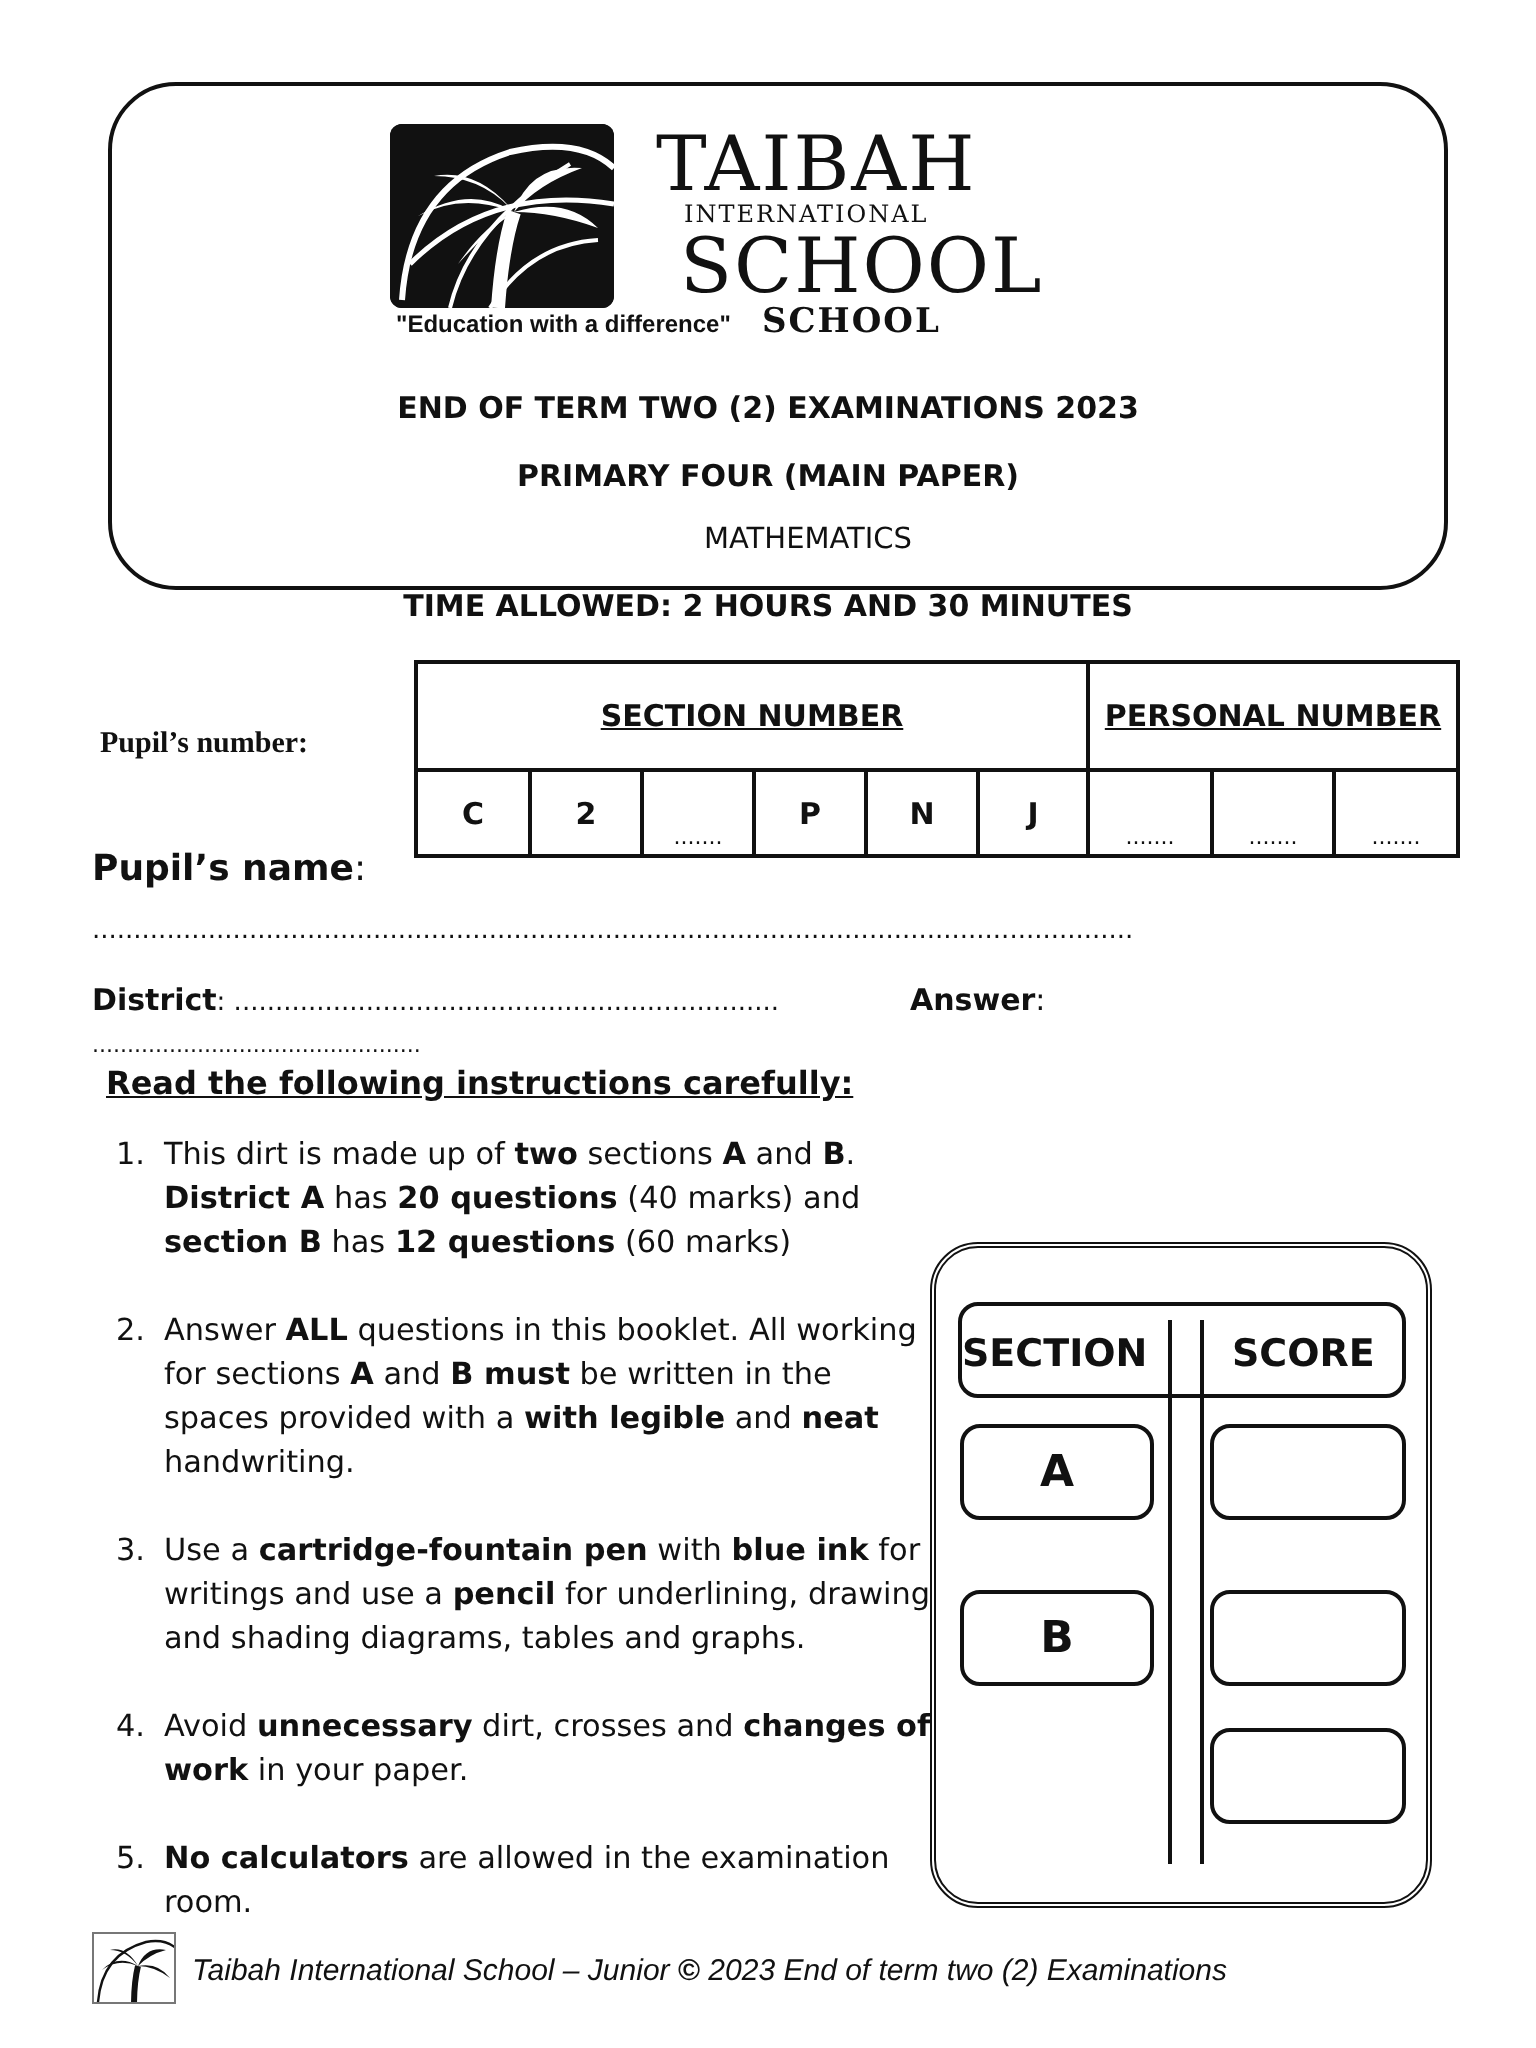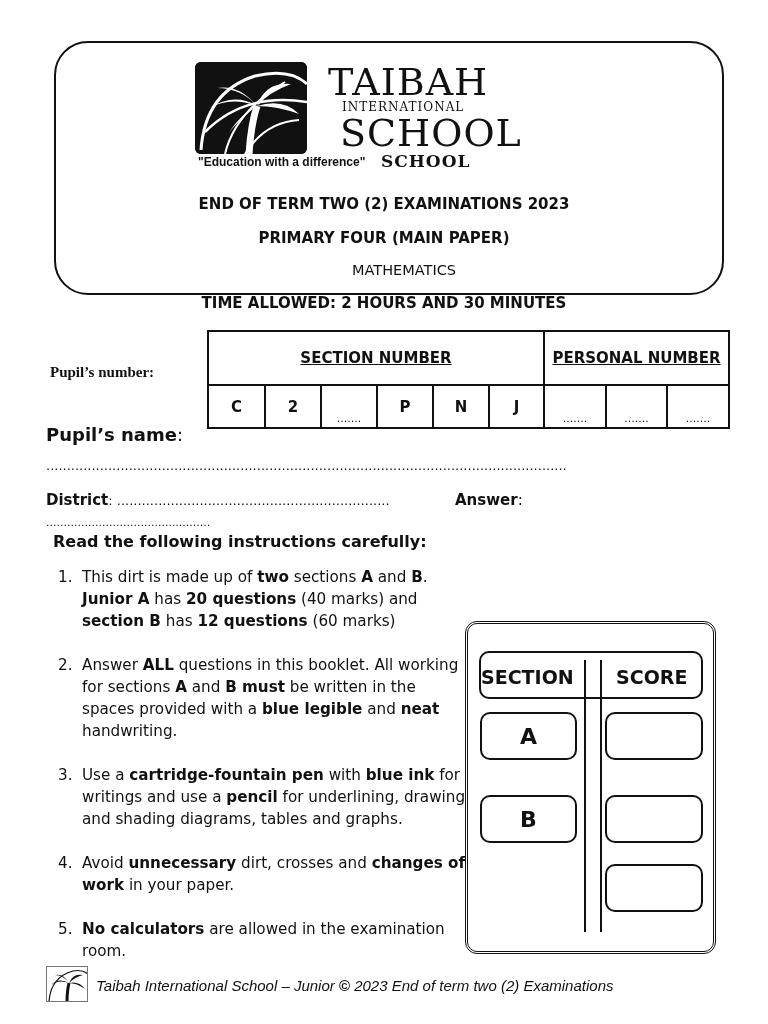--- a/index.html
+++ b/index.html
@@ -37,29 +37,29 @@
   table.num-table {
     position: absolute; left: 207px; top: 330px; border-collapse: collapse; font-size: 15px; font-weight: bold;
   }
   table.num-table td {
     border: 2px solid #111; text-align: center; padding: 0; box-sizing: border-box;
   }
   .dots { font-size: 11px; font-weight: normal; vertical-align: bottom; padding-bottom: 2px !important; }
   .label-b { font-size: 15px; font-weight: bold; font-family: Liberation Serif, serif; }
   .dotline { font-size: 13px; letter-spacing: 0px; }
   .instr-title {
-    left: 53px; top: 532px; font-size: 16px; font-weight: bold;  text-align: center;
+    left: 53px; top: 532px; font-size: 16px; font-weight: bold; text-decoration: underline; text-align: center;
   }
   .instr-list {
     left: 58px; top: 566px; width: 410px; font-size: 15.2px; line-height: 22px; margin: 0; padding: 0; list-style: none;
   }
   .instr-list li { position: relative; padding-left: 24px; margin-bottom: 22px; }
   .instr-list li .num { position: absolute; left: 0; top: 0; }
   .score-outer {
-    left: 465px; top: 621px; width: 251px; height: 333px; border: 3px double #111; border-radius: 12px; box-sizing: border-box;
+    left: 465px; top: 621px; width: 251px; height: 333px; border: 3px double #111; border-radius: 24px; box-sizing: border-box;
   }
   .vline { width: 2px; background: #111; }
   .pill {
     position: absolute; border: 2px solid #111; border-radius: 10px; box-sizing: border-box;
     display: flex; align-items: center; justify-content: center; font-weight: bold; background: transparent;
   }
   .footer {
     left: 46px; top: 966px; width: 600px; height: 36px;
   }
   .footer-logo {
@@ -133,26 +133,26 @@
 <div class="abs" style="left:455px; top:491px; font-size:15px;">
   <span class="bold">Answer</span><span>:</span>
 </div>
 <div class="abs dotline" style="left:46px; top:516px; width:215px; overflow:hidden; white-space:nowrap; font-size:11px;">...............................................</div>
 
 <div class="abs instr-title">Read the following instructions carefully:</div>
 <ol class="abs instr-list">
   <li>
     <span class="num">1.</span>
     <span>This dirt is made up of </span><b>two</b><span> sections </span><b>A</b><span> and </span><b>B</b><span>.</span>
-    <b>Junior A</b><span> has </span><b>20 questions</b><span> (40 marks) and</span>
+    <b>District A</b><span> has </span><b>20 questions</b><span> (40 marks) and</span>
     <b>section B</b><span> has </span><b>12 questions</b><span> (60 marks)</span>
   </li>
   <li>
     <span class="num">2.</span>
-    <span>Answer </span><b>ALL</b><span> questions in this booklet. All working for sections </span><b>A</b><span> and </span><b>B must</b><span> be written in the spaces provided with a </span><b>blue legible</b><span> and </span><b>neat</b><span> handwriting.</span>
+    <span>Answer </span><b>ALL</b><span> questions in this booklet. All working for sections </span><b>A</b><span> and </span><b>B must</b><span> be written in the spaces provided with a </span><b>with legible</b><span> and </span><b>neat</b><span> handwriting.</span>
   </li>
   <li>
     <span class="num">3.</span>
     <span>Use a </span><b>cartridge-fountain pen</b><span> with </span><b>blue ink</b><span> for writings and use a </span><b>pencil</b><span> for underlining, drawing and shading diagrams, tables and graphs.</span>
   </li>
   <li>
     <span class="num">4.</span>
     <span>Avoid </span><b>unnecessary</b><span> dirt, crosses and </span><b>changes of work</b><span> in your paper.</span>
   </li>
   <li>

